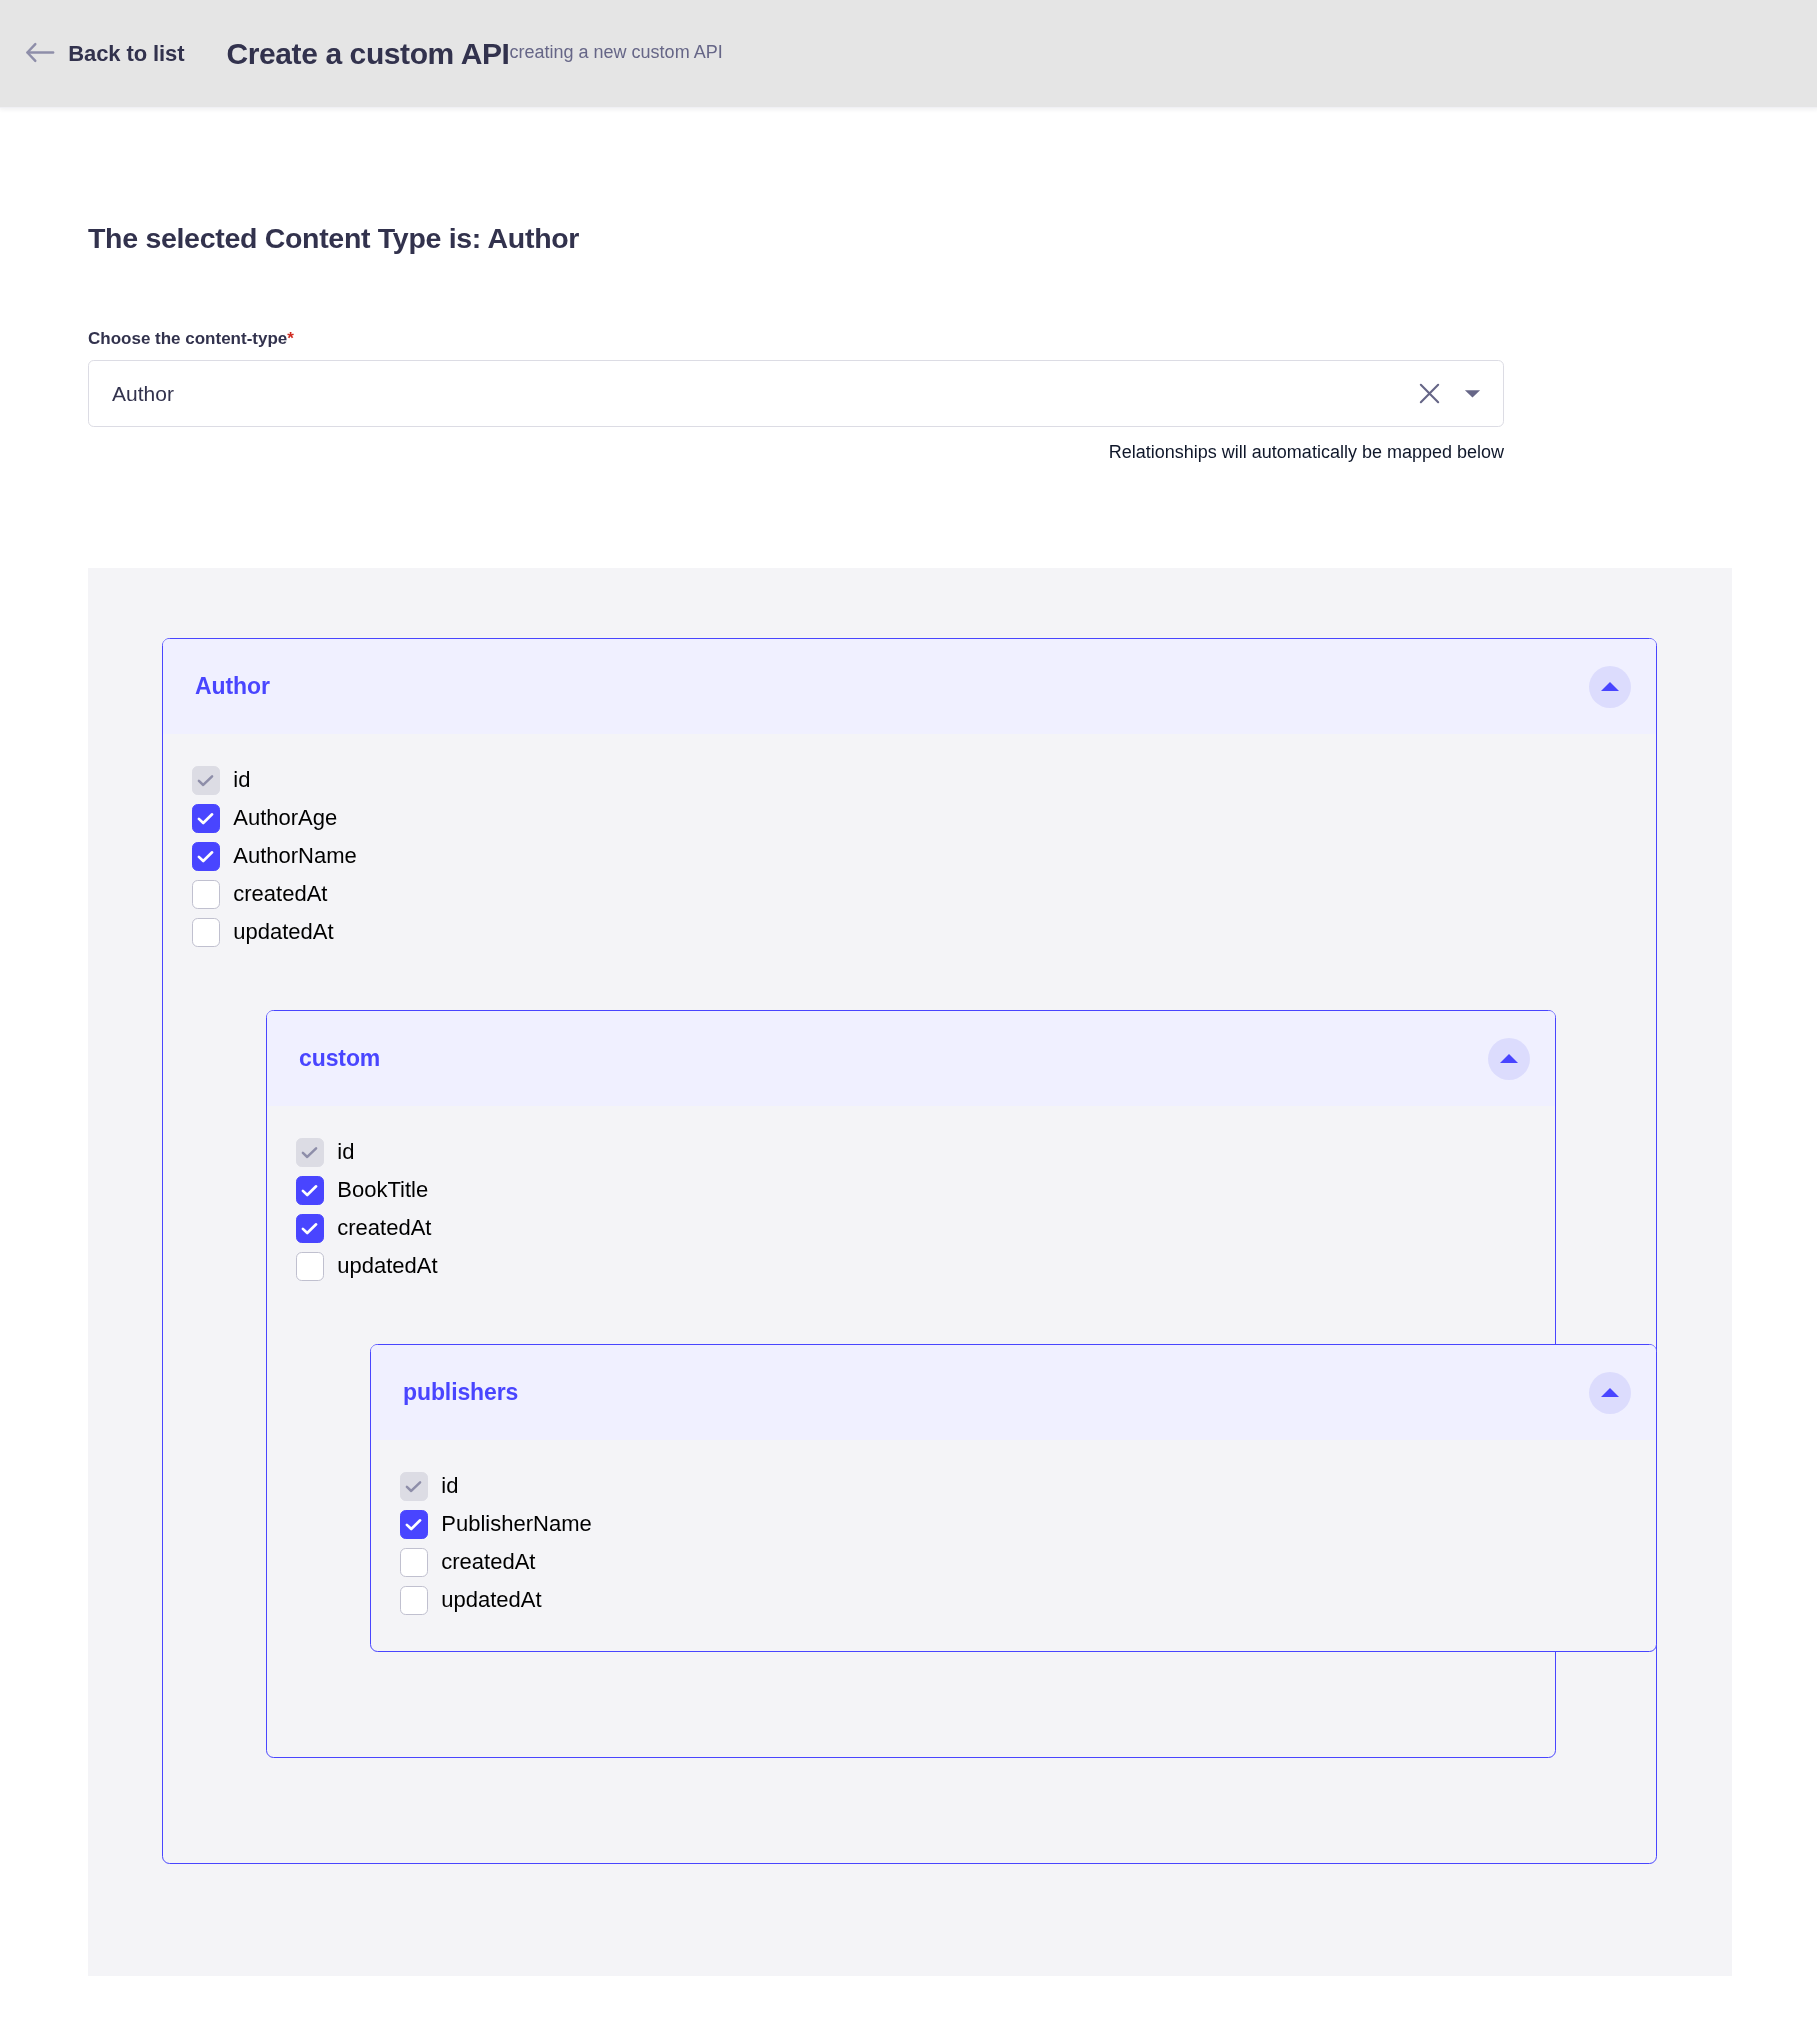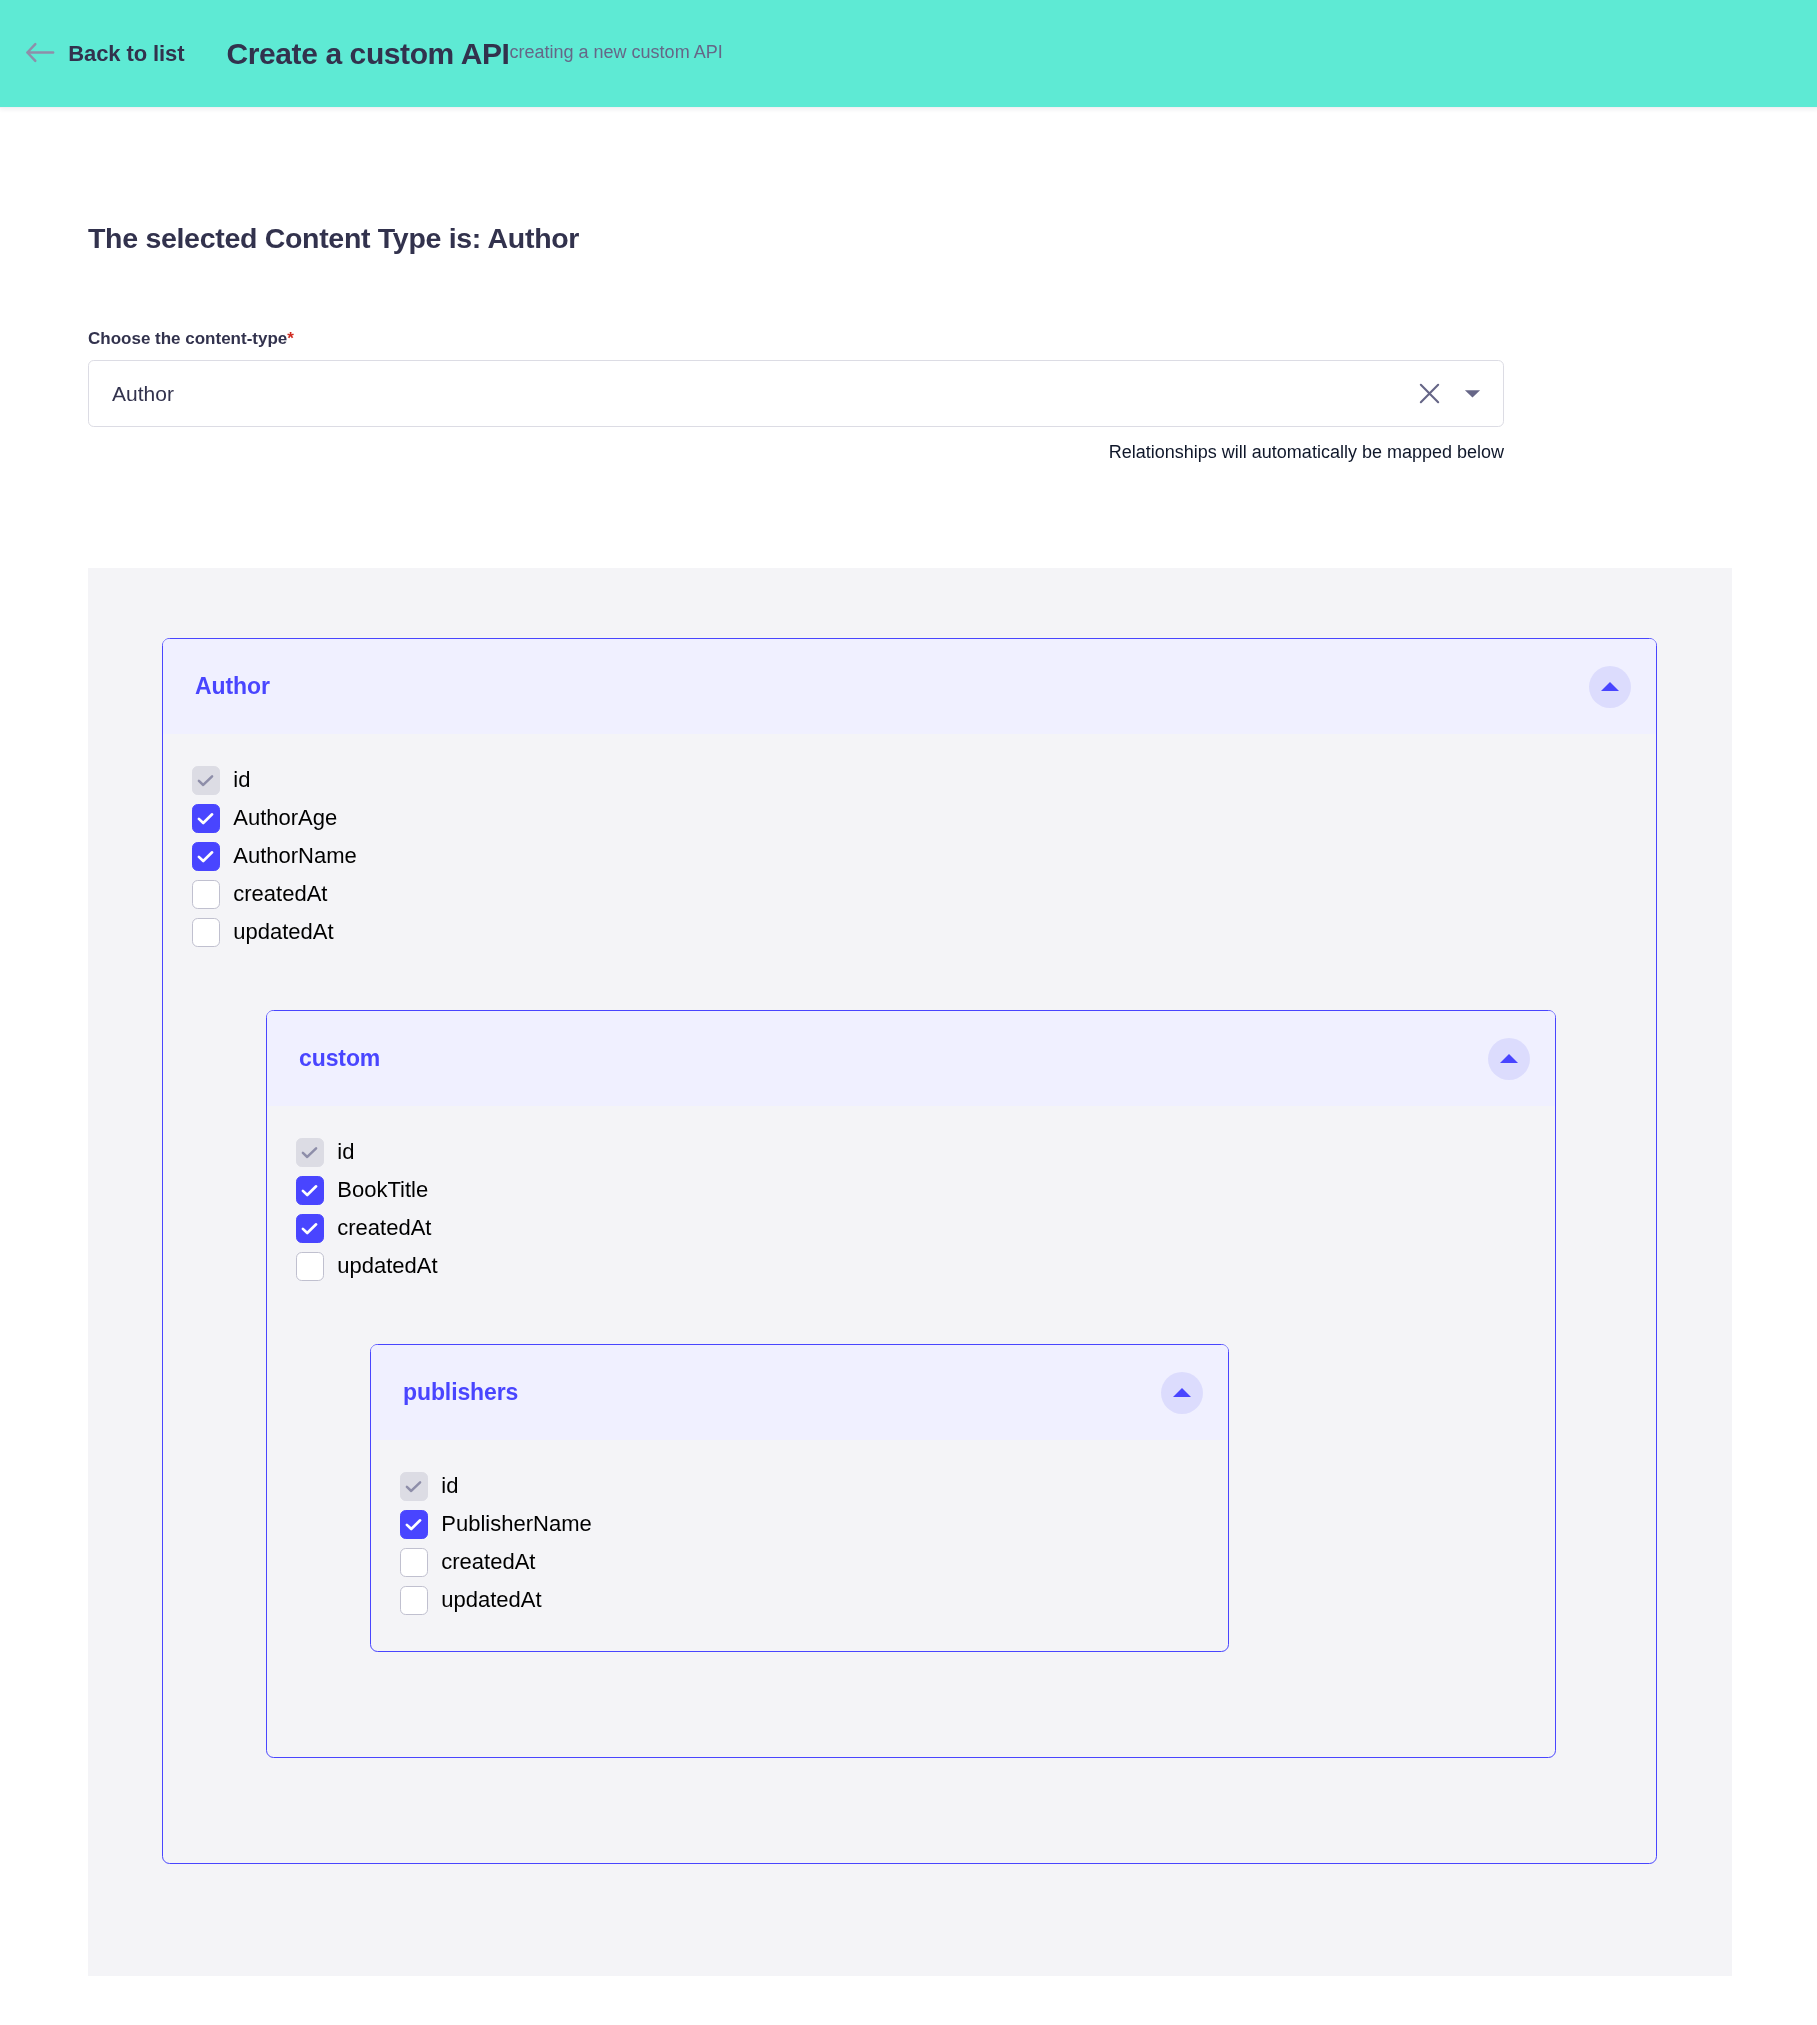--- a/index.html
+++ b/index.html
@@ -8,21 +8,21 @@
     min-height: 2026px;
     background: #ffffff;
     font-family: "Liberation Sans", sans-serif;
     -webkit-font-smoothing: antialiased;
   }
 
   
   .app-header {
     position: relative;
     height: 108px;
-    background: #5eead4;
+    background: #e5e5e5;
     display: flex;
     align-items: center;
     box-shadow: 0 1.9px 3.8px rgba(33, 33, 52, 0.06);
     border-bottom: 1px solid #f0f0f4;
   }
   .back-link {
     display: flex;
     align-items: center;
     gap: 13.3px;
     margin-left: 25px;
@@ -212,21 +212,21 @@
   .panel-author {
     margin-left: 74px;
     width: 1495px;
   }
   .panel-books {
     margin: 59px 0 0 103px;
     width: 1290px;
   }
   .panel-publishers {
     margin: 59px 0 0 103px;
-    width: 859px;
+    width: 1287px;
   }
   .panel-author > .rel-panel-body { padding-bottom: 105px; }
   .panel-books > .rel-panel-body { padding-bottom: 105px; }
   .panel-publishers > .rel-panel-body { padding-bottom: 32px; }
   .panel-books .rel-panel-head { padding-left: 32px; }
   .panel-publishers .rel-panel-head { padding-left: 32px; }
 </style>
 </head>
 <body>
 

